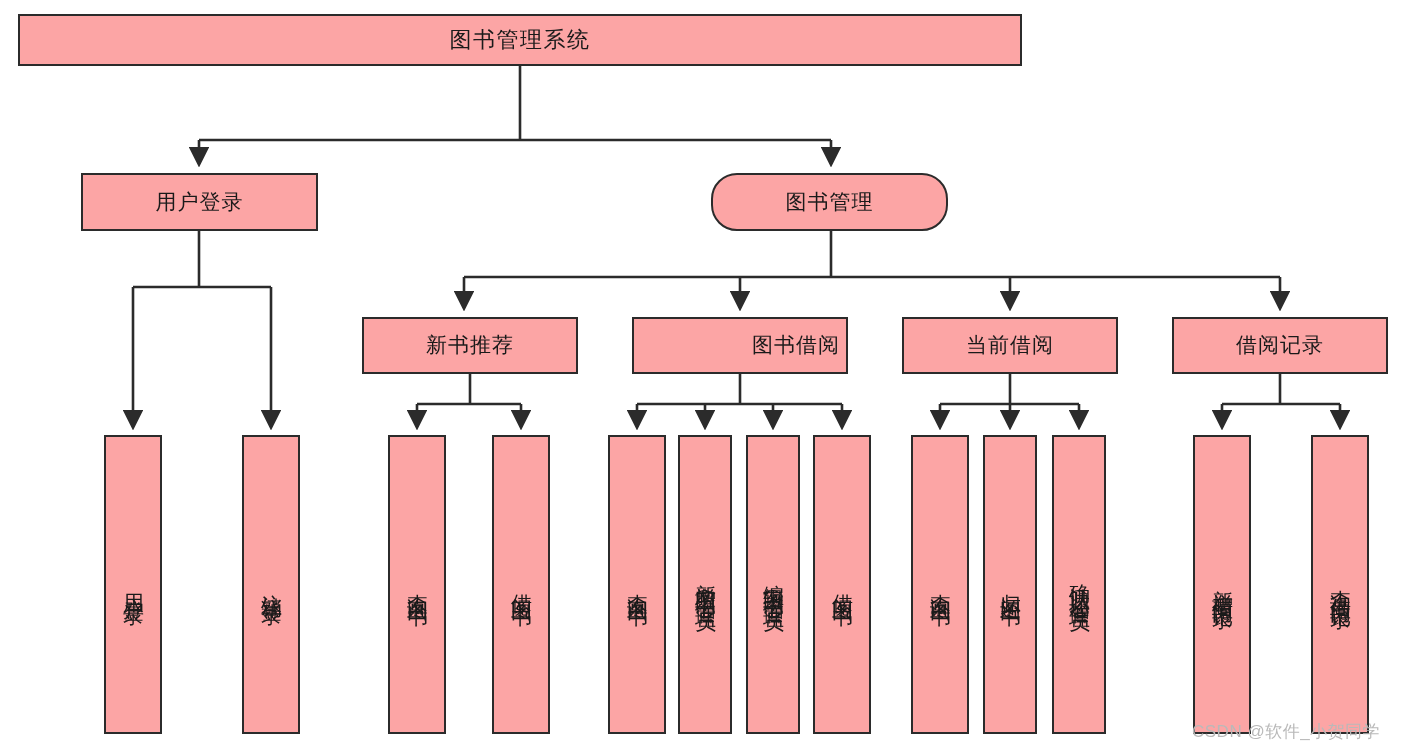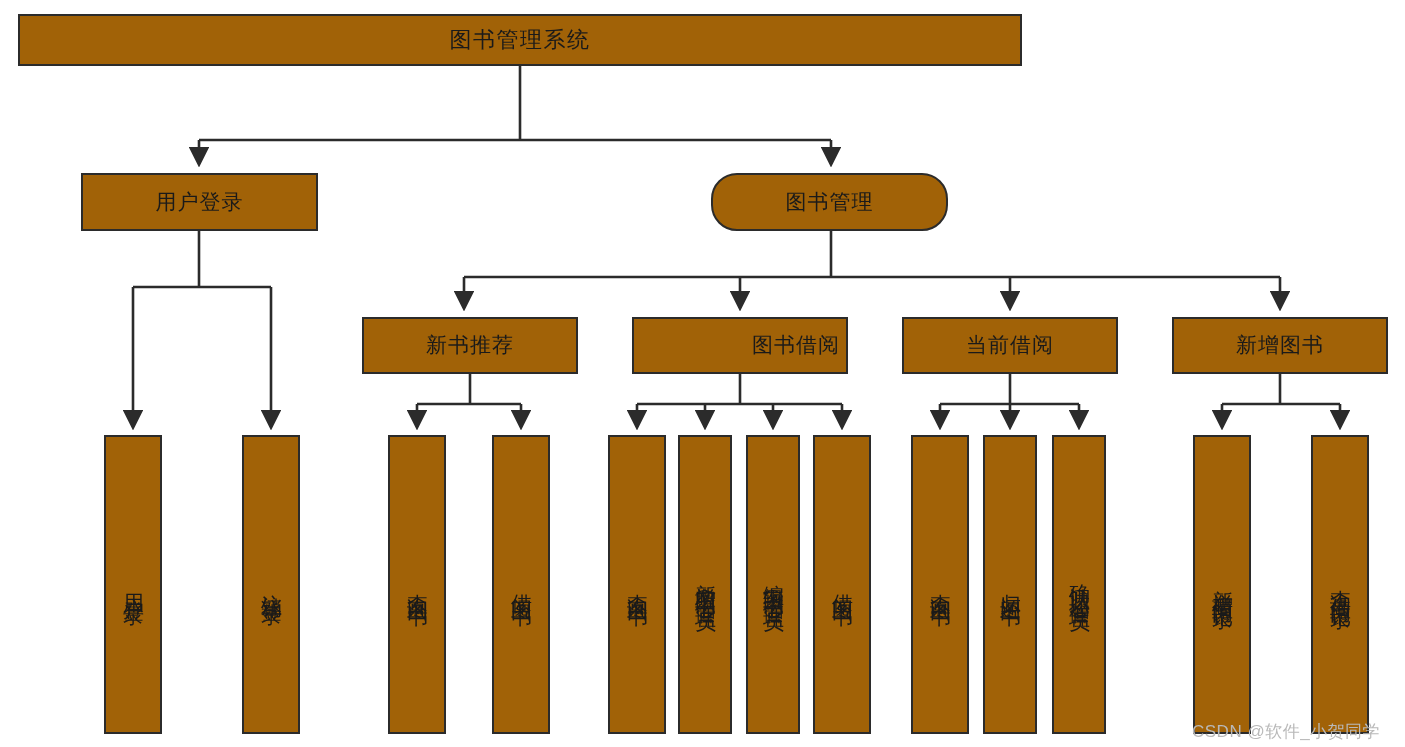--- a/index.html
+++ b/index.html
@@ -18,21 +18,21 @@
   #edges{
     position:absolute;
     left:0; top:0;
     width:1405px;
     height:747px;
     pointer-events:none;
   }
   .node{
     position:absolute;
     box-sizing:border-box;
-    background:#a16207;
+    background:#fca5a5;
     border:2px solid #2b2b2b;
     display:flex;
     align-items:center;
     justify-content:center;
     text-align:center;
     line-height:1.18;
   }
   .node.h{
     font-size:21px;
     letter-spacing:1px;
@@ -136,21 +136,21 @@
   <div class="node h" style="left:362px; top:317px; width:216px; height:57px;">
     <span>新书推荐</span>
   </div>
   <div class="node h" style="left:632px; top:317px; width:216px; height:57px;justify-content:flex-end;">
     <span>图书借阅</span>
   </div>
   <div class="node h" style="left:902px; top:317px; width:216px; height:57px;">
     <span>当前借阅</span>
   </div>
   <div class="node h" style="left:1172px; top:317px; width:216px; height:57px;">
-    <span>新增图书</span>
+    <span>借阅记录</span>
   </div>
 
   <div class="node v" style="left:104px; top:435px; width:58px; height:299px;">
     <span class="vtext">用户登录</span>
   </div>
   <div class="node v" style="left:242px; top:435px; width:58px; height:299px;">
     <span class="vtext">注销登录</span>
   </div>
 
   <div class="node v" style="left:388px; top:435px; width:58px; height:299px;">

